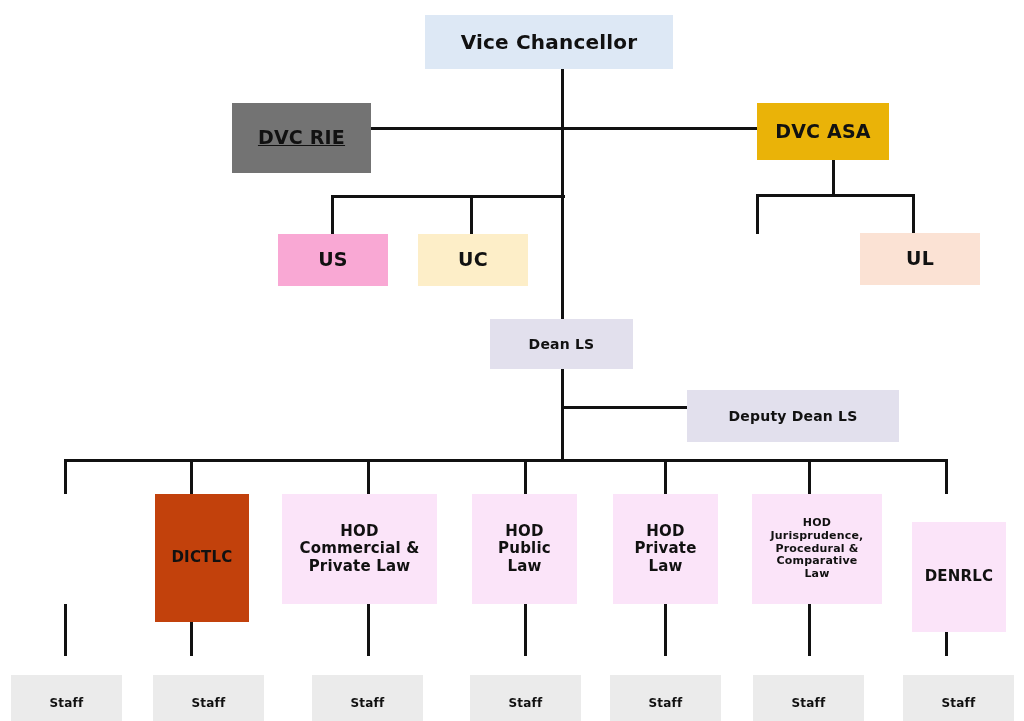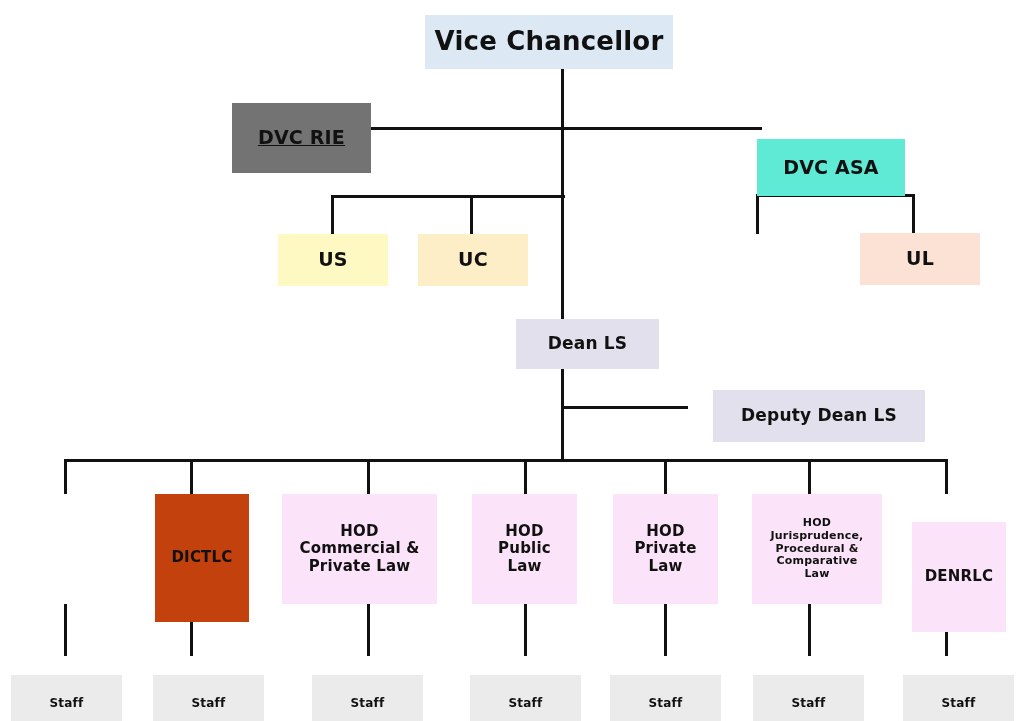--- a/index.html
+++ b/index.html
@@ -4,24 +4,24 @@
 <style>
   html,body{margin:0;padding:0;background:#ffffff;}
   body{font-family:"DejaVu Sans","Liberation Sans",sans-serif;}
   #chart{position:relative;width:1024px;height:721px;background:#ffffff;overflow:hidden;}
 
   .node{position:absolute;display:flex;align-items:center;justify-content:center;
         text-align:center;box-sizing:border-box;color:#111111;font-weight:700;
         line-height:1.15;letter-spacing:.2px;}
   .line{position:absolute;background:#111111;}
 
-  .n-vc{font-size:26px;}
+  .n-vc{font-size:20px;}
   .n-dvc{font-size:19px;}
   .n-unit{font-size:19px;}
-  .n-dean{font-size:17px;margin-left:26px;}
+  .n-dean{font-size:14px;}
   .n-dept{font-size:15px;}
   .n-dept-sm{font-size:11px;}
   .n-staff{font-size:12px;margin-top:20px;}
 </style>
 </head>
 <body>
 
 <div id="chart">
 
   <div class="line" style="left:561px;top:69px;width:3px;height:60px;"></div>
@@ -61,25 +61,25 @@
   <div class="line" style="left:945px;top:604px;width:3px;height:52px;"></div>
 
   <div class="node n-vc" style="left:425px;top:15px;width:248px;height:54px;background:#dde8f5;">
     <span>Vice Chancellor</span>
   </div>
 
   <div class="node n-dvc" style="left:232px;top:103px;width:139px;height:70px;background:#737373;text-decoration:underline;">
     <span>DVC RIE</span>
   </div>
 
-  <div class="node n-dvc" style="left:757px;top:103px;width:148px;height:57px;background:#5eead4;margin-top:36px;">
+  <div class="node n-dvc" style="left:757px;top:103px;width:132px;height:57px;background:#eab308;">
     <span>DVC ASA</span>
   </div>
 
-  <div class="node n-unit" style="left:278px;top:234px;width:110px;height:52px;background:#fef9c3;">
+  <div class="node n-unit" style="left:278px;top:234px;width:110px;height:52px;background:#f9a8d4;">
     <span>US</span>
   </div>
 
   <div class="node n-unit" style="left:418px;top:234px;width:110px;height:52px;background:#fdeec8;">
     <span>UC</span>
   </div>
 
 
   <div class="node n-unit" style="left:860px;top:233px;width:120px;height:52px;background:#fbe2d4;">
     <span>UL</span>

